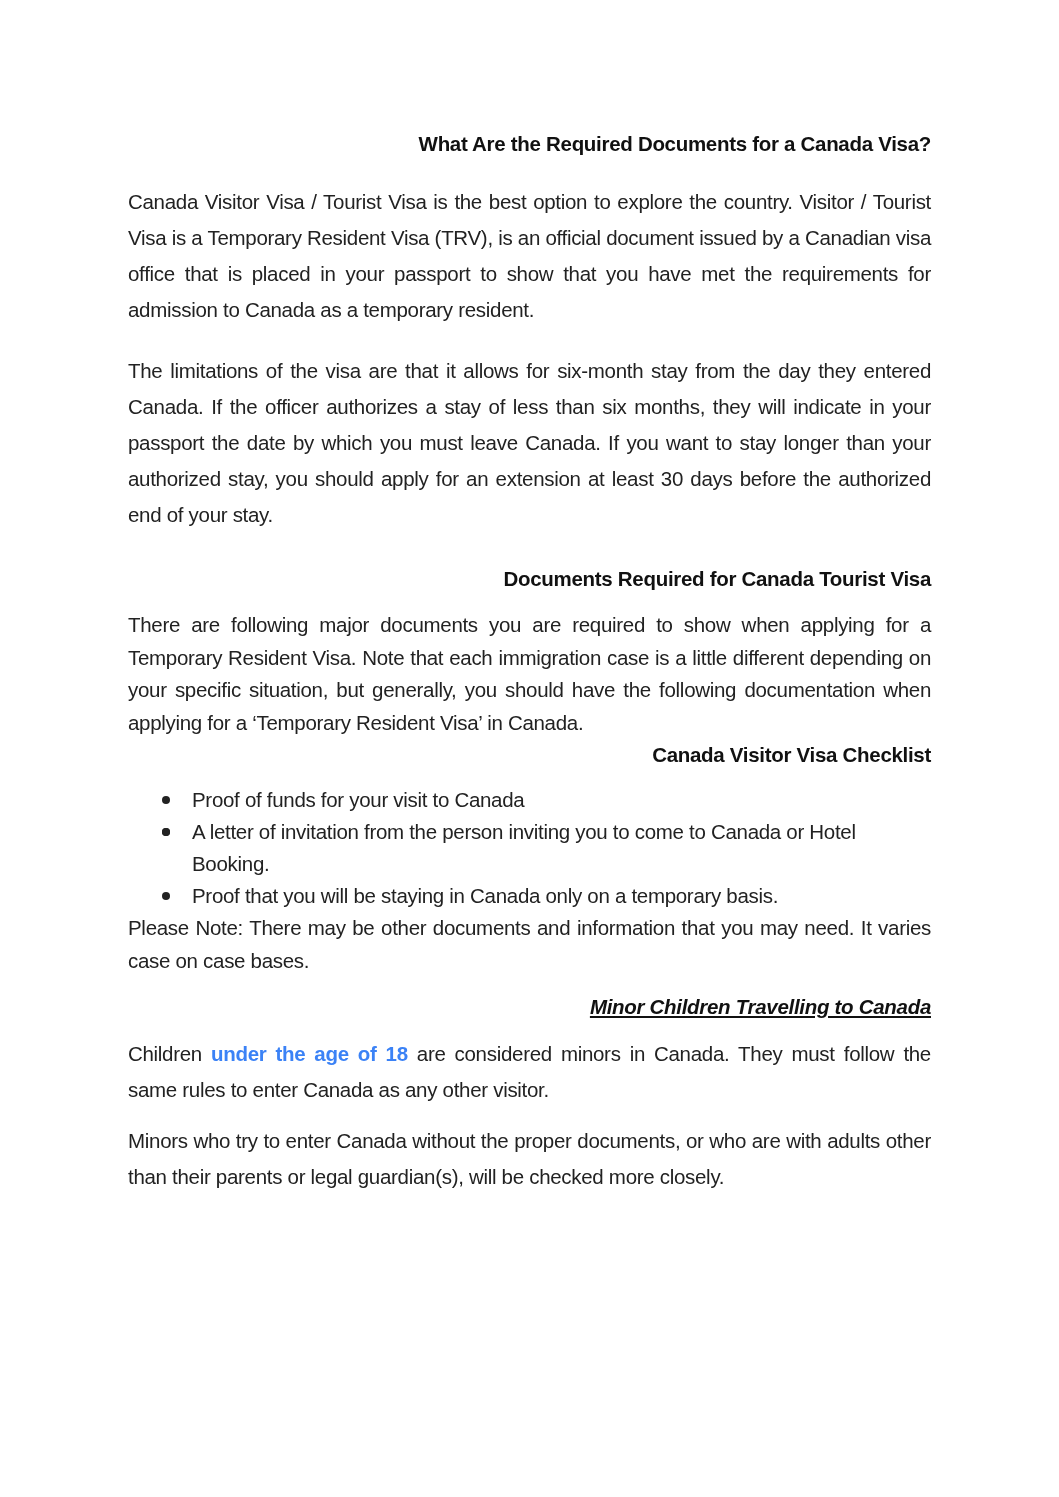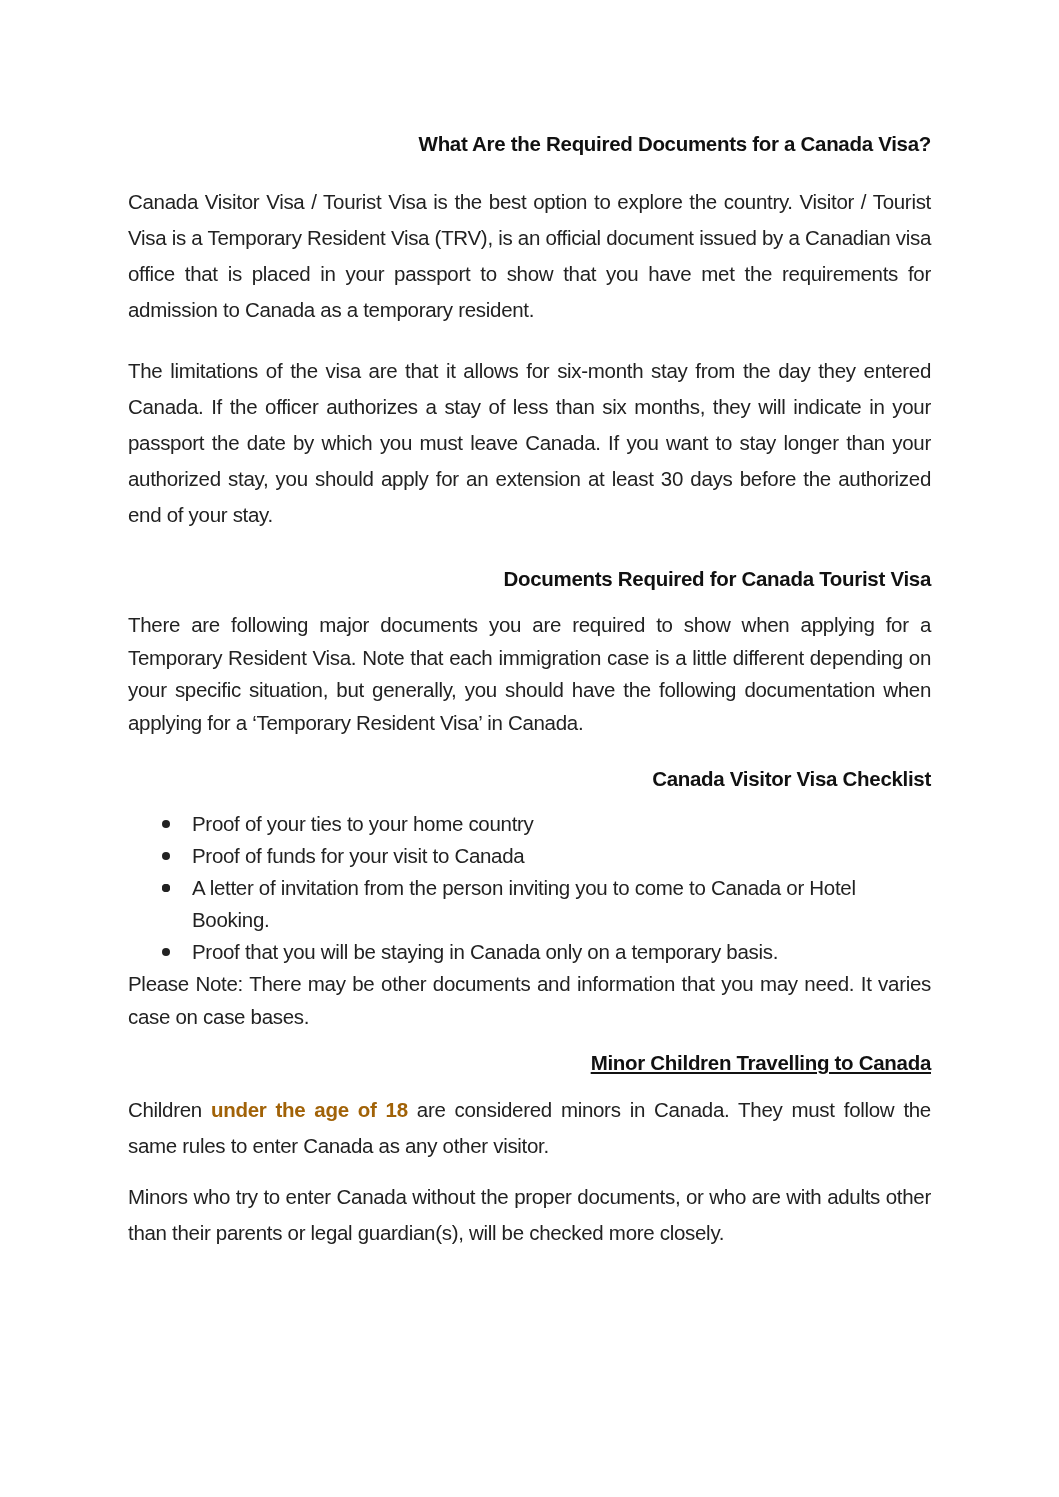--- a/index.html
+++ b/index.html
@@ -6,38 +6,37 @@
     body { width: 1059px; height: 1497px; position: relative; overflow: hidden; }
     .page {
       position: absolute; left: 128px; top: 128px; width: 803px;
       font-family: "Liberation Sans", sans-serif;
       color: #222222;
       font-size: 20.5px;
       letter-spacing: -0.3px;
     }
     .h { font-weight: bold; color: #111; font-size: 20.5px; margin: 0; line-height: 31px; text-align: right; }
     .p { margin: 0; line-height: 36px; text-align: justify; }
-    .u { text-decoration: underline; }
+    .u { text-decoration: underline; font-style: italic; }
     ul { margin: 0; padding: 0; list-style: none; }
     li { position: relative; padding-left: 64px; line-height: 32px; }
     li .bullet { position: absolute; left: 34px; top: 12px; width: 8px; height: 8px; border-radius: 50%; background: #222; }
-    b { color: #a16207; }
+    b { color: #3b82f6; }
   </style>
 </head>
 <body>
 
 <div class="page">
   <h1 class="h">What Are the Required Documents for a Canada Visa?</h1>
   <p class="p" style="margin-top:25px">Canada Visitor Visa / Tourist Visa is the best option to explore the country. Visitor / Tourist Visa is a Temporary Resident Visa (TRV), is an official document issued by a Canadian visa office that is placed in your passport to show that you have met the requirements for admission to Canada as a temporary resident.</p>
   <p class="p" style="margin-top:25px">The limitations of the visa are that it allows for six-month stay from the day they entered Canada. If the officer authorizes a stay of less than six months, they will indicate in your passport the date by which you must leave Canada. If you want to stay longer than your authorized stay, you should apply for an extension at least 30 days before the authorized end of your stay.</p>
   <h2 class="h" style="margin-top:30px">Documents Required for Canada Tourist Visa</h2>
   <p class="p" style="margin-top:15px; line-height:32.5px">There are following major documents you are required to show when applying for a Temporary Resident Visa. Note that each immigration case is a little different depending on your specific situation, but generally, you should have the following documentation when applying for a ‘Temporary Resident Visa’ in Canada.</p>
-  <h2 class="h" style="margin-top:24px">Canada Visitor Visa Checklist</h2>
+  <h2 class="h" style="margin-top:0">Canada Visitor Visa Checklist</h2>
   <ul style="margin-top:14px">
-    <li><span class="bullet"></span><span>Proof of your ties to your home country</span></li>
     <li><span class="bullet"></span><span>Proof of funds for your visit to Canada</span></li>
     <li><span class="bullet"></span></li>
     <li><span class="bullet"></span><span>A letter of invitation from the person inviting you to come to Canada or Hotel Booking.</span></li>
     <li><span class="bullet"></span><span>Proof that you will be staying in Canada only on a temporary basis.</span></li>
   </ul>
   <p class="p" style="line-height:32.5px">Please Note: There may be other documents and information that you may need. It varies case on case bases.</p>
   <h2 class="h u" style="margin-top:14px">Minor Children Travelling to Canada</h2>
   <p class="p" style="margin-top:14px"><span>Children</span> <b>under the age of 18</b> <span>are considered minors in Canada. They must follow the same rules to enter Canada as any other visitor.</span></p>
   <p class="p" style="margin-top:15px">Minors who try to enter Canada without the proper documents, or who are with adults other than their parents or legal guardian(s), will be checked more closely.</p>
 </div>

